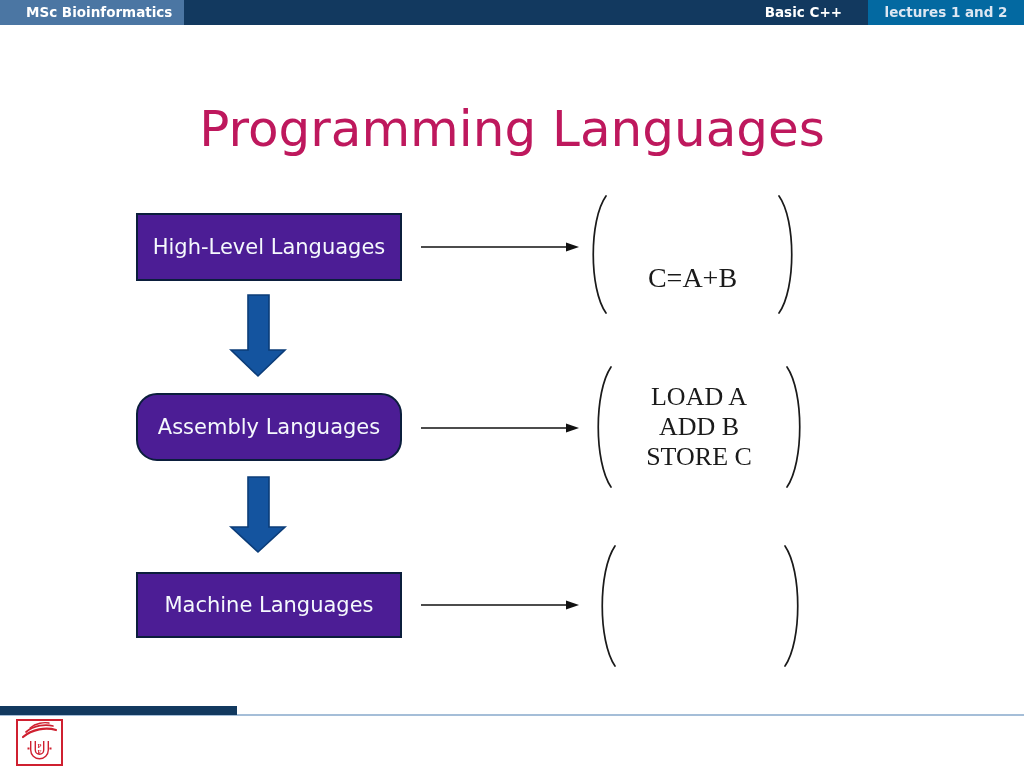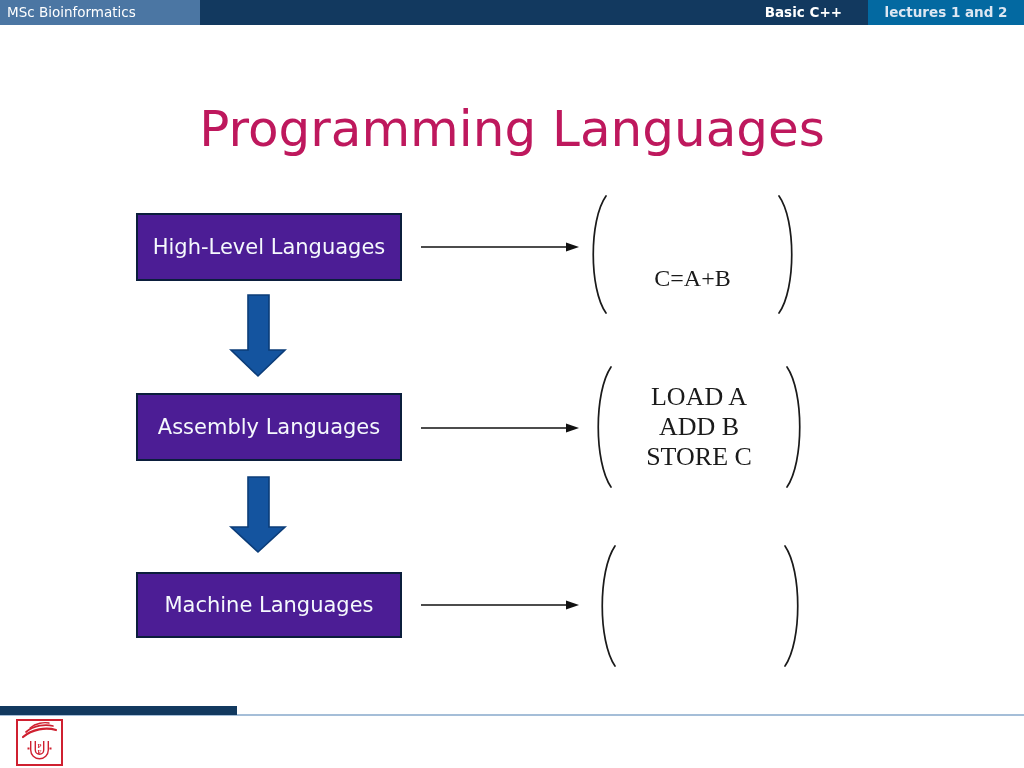--- a/index.html
+++ b/index.html
@@ -1,52 +1,52 @@
 <!DOCTYPE html>
 <html><head>
 <meta charset="utf-8">
 <style>
   html,body{margin:0;padding:0;background:#fff;}
   #slide{position:relative;width:1024px;height:768px;background:#ffffff;overflow:hidden;
          font-family:"DejaVu Sans","Liberation Sans",sans-serif;}
 
   
   .hdr{position:absolute;top:0;left:0;width:1024px;height:25px;background:#12395F;display:flex;}
-  .hdr-left{width:200px;height:25px;background:#4B76A3;color:#FFFFFF;font-size:13.5px;font-weight:normal;
-            line-height:25px;padding-left:7px;box-sizing:border-box;}
+  .hdr-left{width:184px;height:25px;background:#4B76A3;color:#FFFFFF;font-size:13.5px;font-weight:bold;
+            line-height:25px;padding-left:26px;box-sizing:border-box;}
   .hdr-mid{flex:1;height:25px;color:#FFFFFF;font-size:13.5px;font-weight:bold;line-height:25px;
            text-align:right;padding-right:26px;box-sizing:border-box;}
   .hdr-right{width:156px;height:25px;background:#0369a1;color:#DDE7F2;font-size:13.5px;font-weight:bold;
              line-height:25px;text-align:center;box-sizing:border-box;}
 
   
   .title{position:absolute;top:100px;left:0;width:1024px;text-align:center;
          font-size:50px;color:#be185d;font-weight:400;letter-spacing:0px;}
 
   
   .fbox{position:absolute;left:136px;width:266px;height:68px;background:#4c1d95;
         border:2px solid #0B1E3C;box-sizing:border-box;display:flex;align-items:center;justify-content:center;}
   .fbox span{color:#F5F9FD;font-size:21px;}
-  #box1{top:213px;} #box2{top:393px;} #box3{top:572px;height:66px;}
+  #box1{top:213px;} #box2{top:393px;border-radius:21px;} #box3{top:572px;height:66px;}
 
   
   .varrow{position:absolute;left:228px;}
   #varrow1{top:294px;} #varrow2{top:476px;}
   .harrow{position:absolute;left:420px;}
   #harrow1{top:241px;} #harrow2{top:422px;} #harrow3{top:599px;}
 
   
   .bracket{position:absolute;display:flex;align-items:center;justify-content:center;}
   #bracket1{left:585px;top:191px;width:215px;height:127px;}
   #bracket2{left:590px;top:362px;width:218px;height:130px;}
   #bracket3{left:594px;top:541px;width:212px;height:130px;}
   .bracket svg.parens{position:absolute;left:0;top:0;}
   .code{position:relative;font-family:"Liberation Serif","DejaVu Serif",serif;color:#1A1A1A;
         text-align:center;}
-  #bracket1 .code{font-size:24px;line-height:32px;margin-top:47px;}
+  #bracket1 .code{font-size:28px;line-height:32px;margin-top:47px;}
   #bracket2 .code{font-size:26px;line-height:30px;}
   #bracket3 .code{font-size:26px;line-height:30px;}
 
   
   .footer-rule{position:absolute;top:714px;left:0;width:1024px;height:2px;background:#A5BED8;}
   .footer-bar{position:absolute;top:706px;left:0;width:237px;height:9px;background:#12395F;}
   .logo{position:absolute;left:16px;top:719px;width:47px;height:47px;background:#fff;
         border:2px solid #CF2030;box-sizing:border-box;}
 </style>
 </head>

